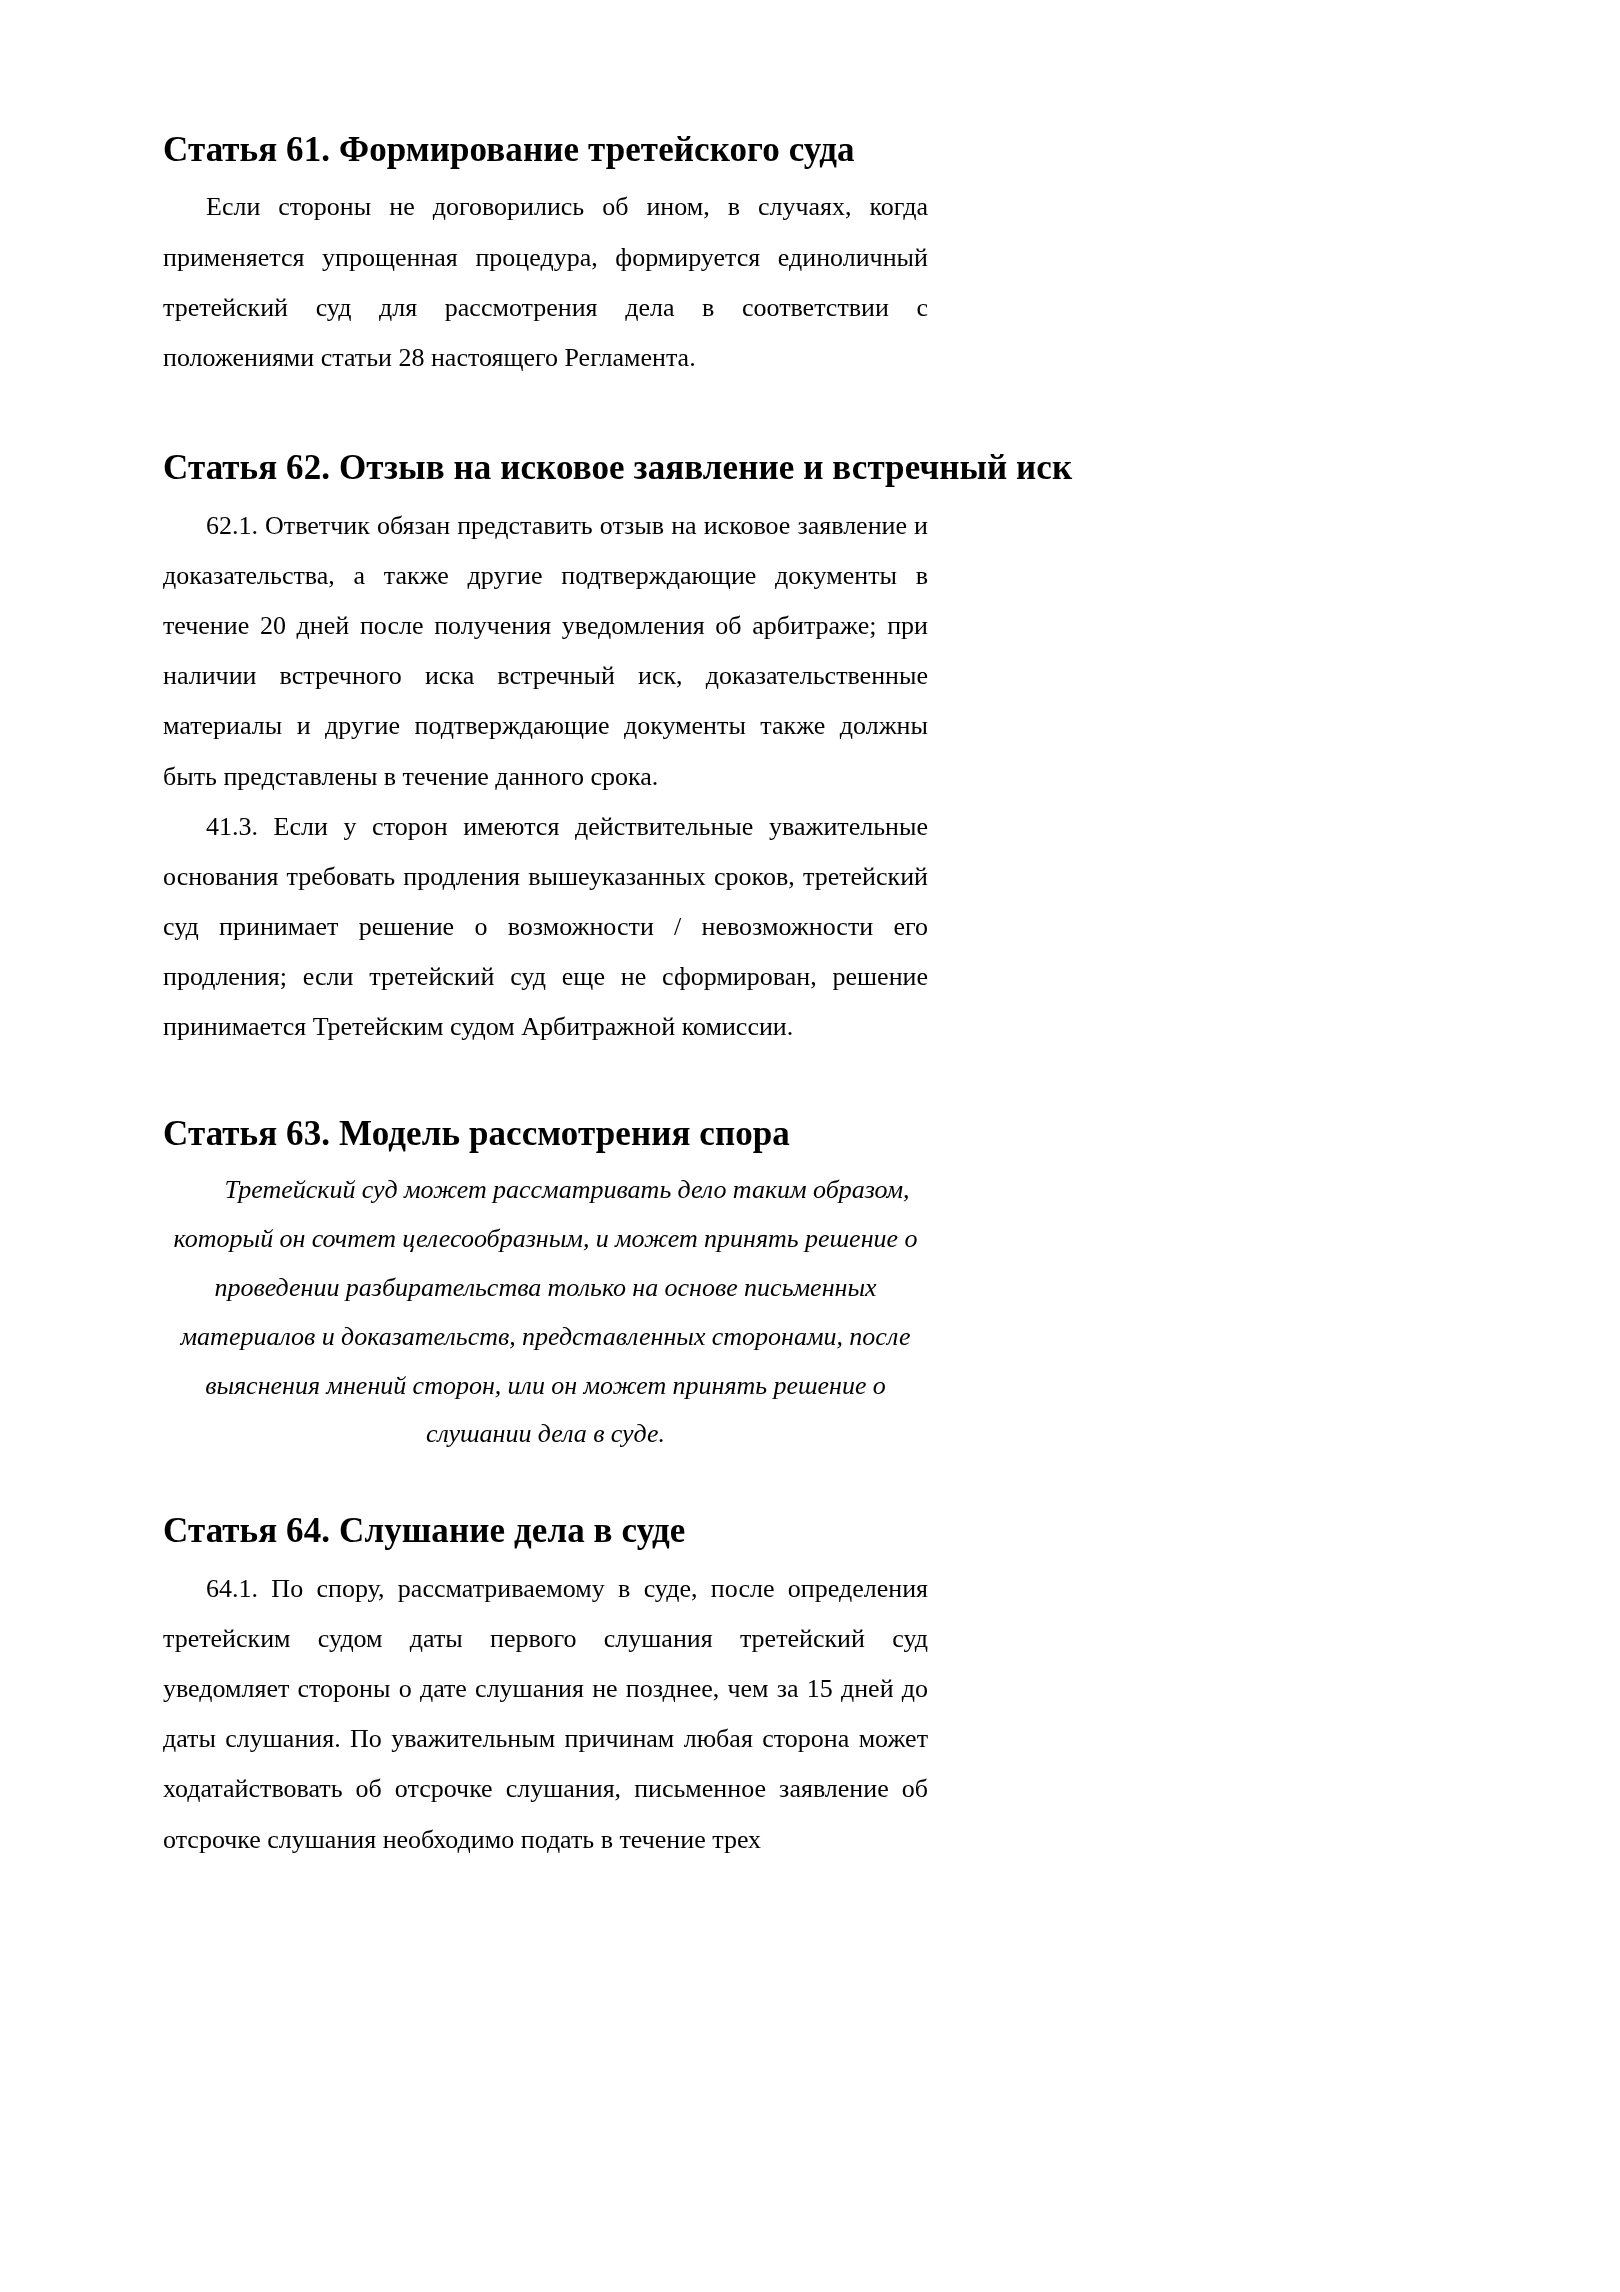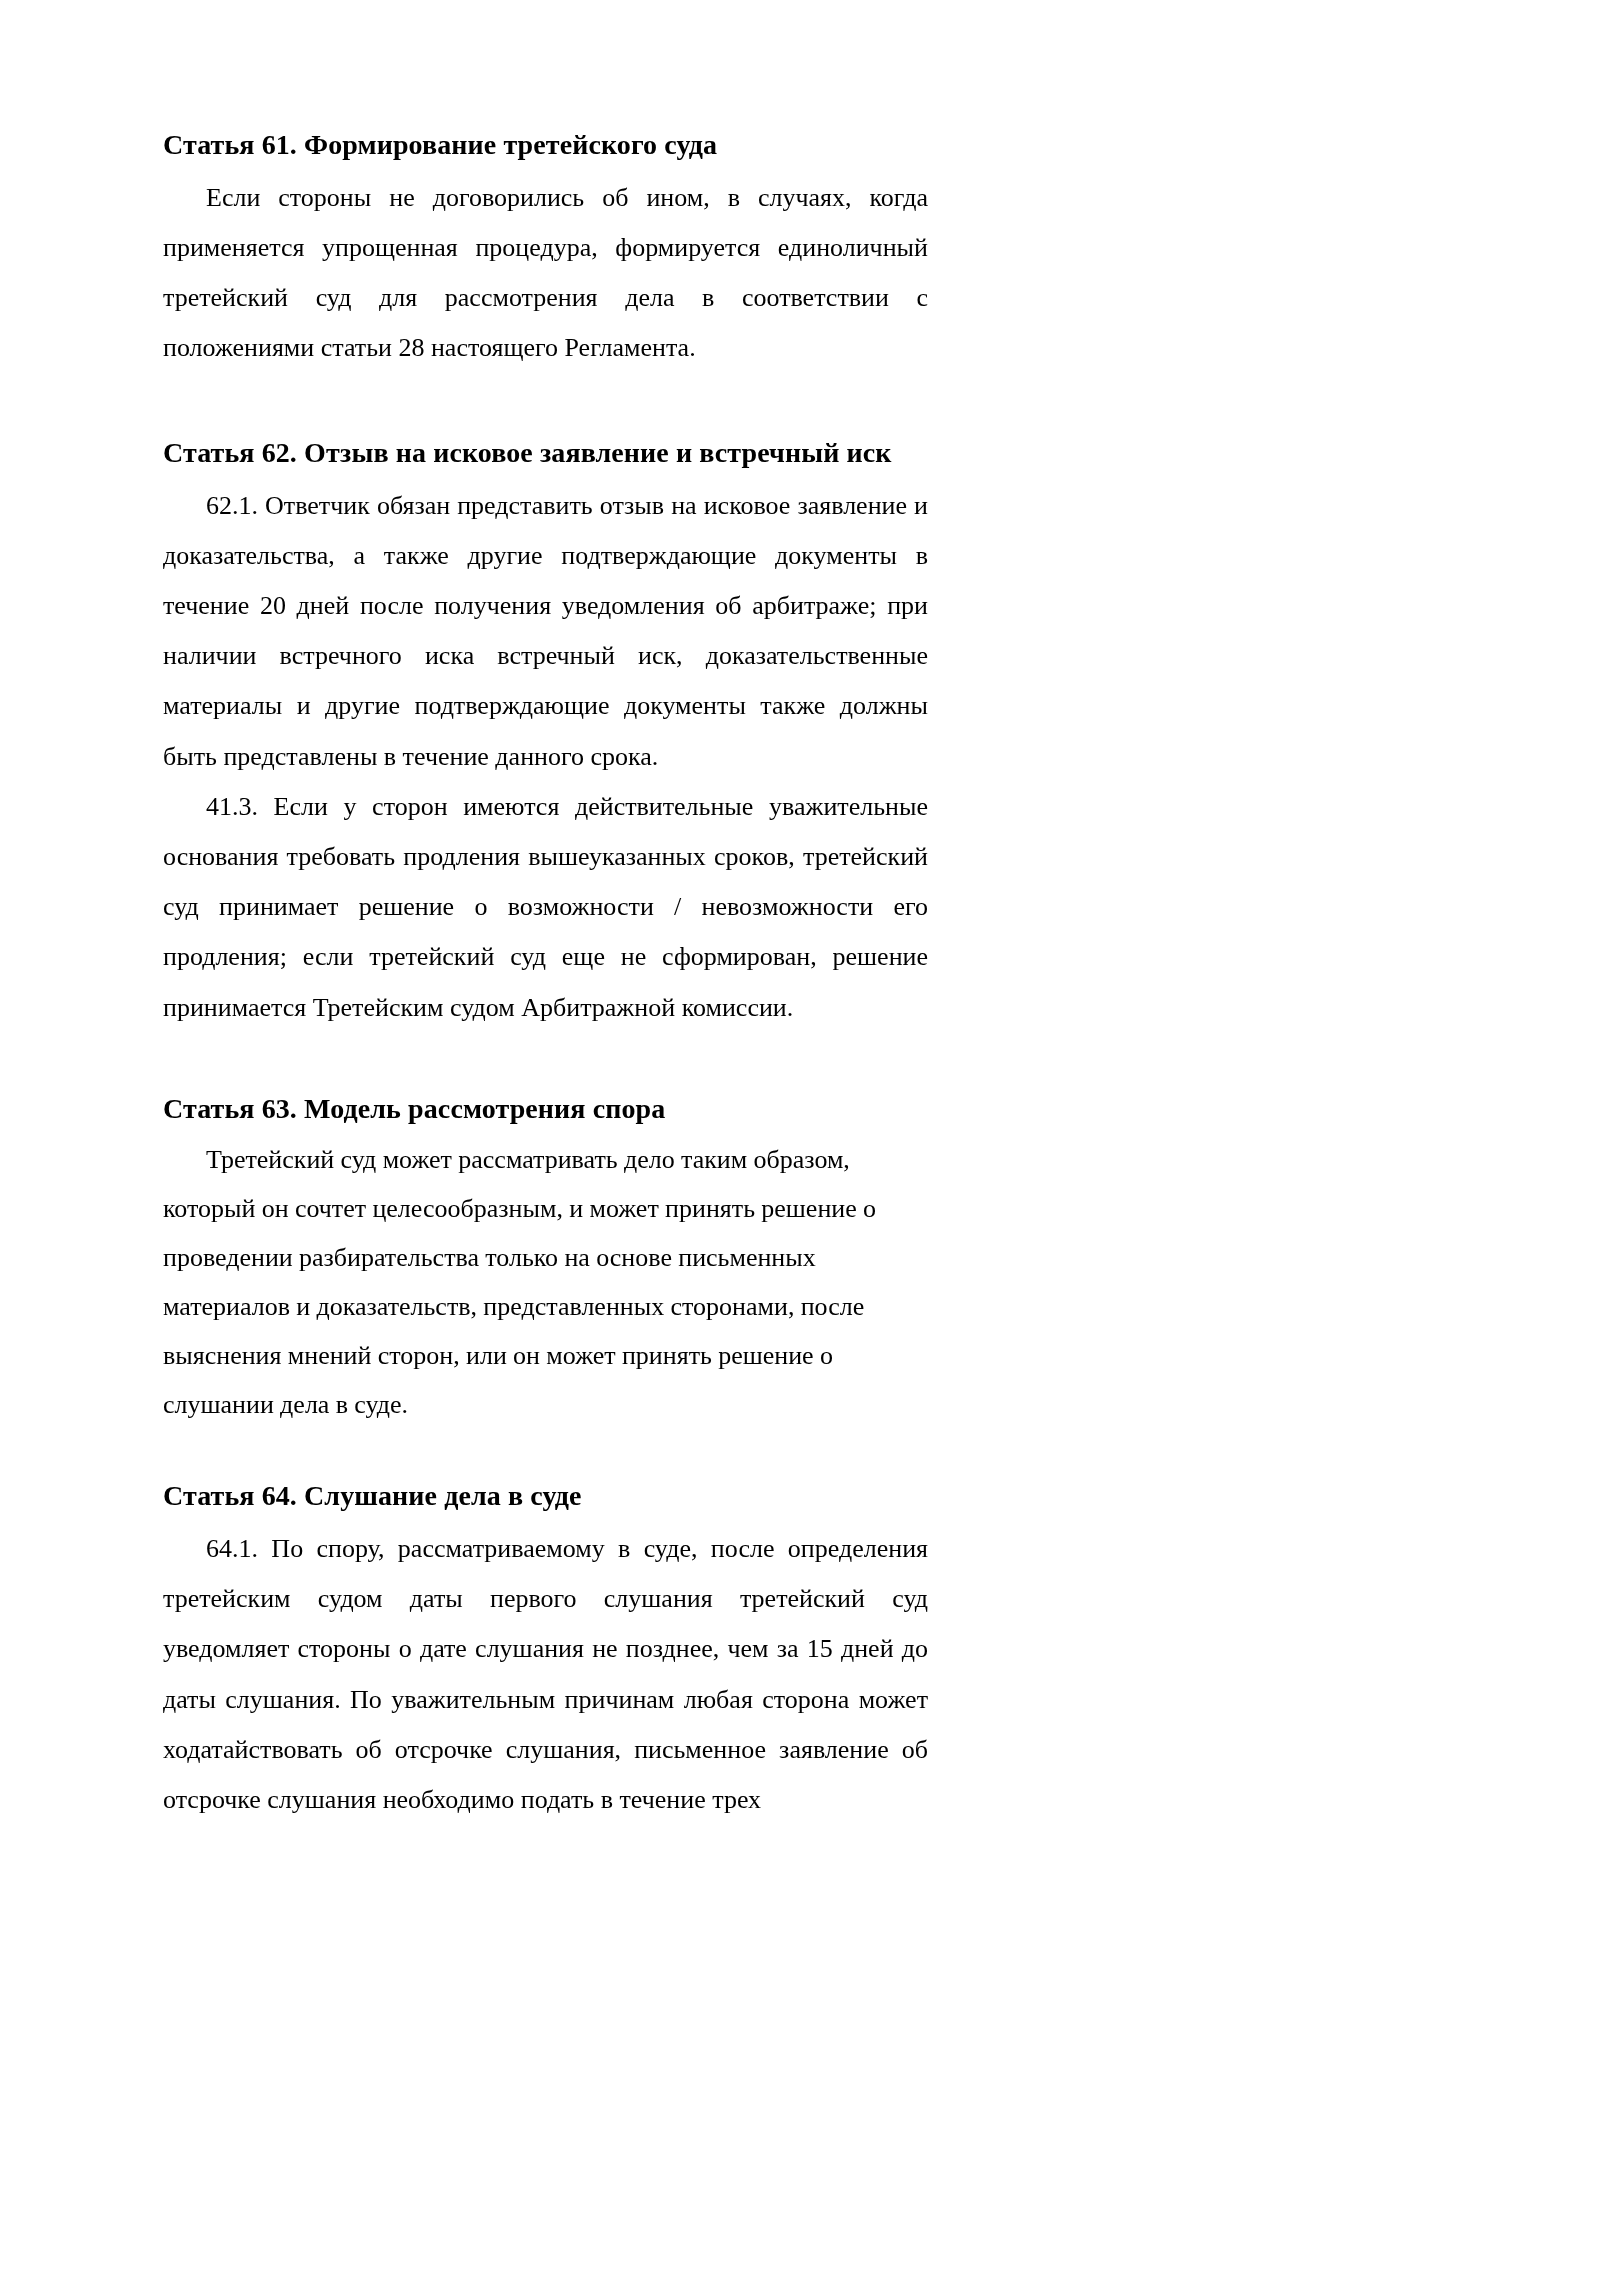--- a/index.html
+++ b/index.html
@@ -22,40 +22,41 @@
   }
   .content {
     position: absolute;
     left: 163px;
     top: 125px;
     width: 765px;
   }
   
   .article-heading {
     font-weight: bold;
-    font-size: 28px;
+    font-size: 35px;
     line-height: 1.42;
     letter-spacing: 0.1px;
     margin: 0 0 7.8px 0;
     text-align: left;
     white-space: nowrap;
   }
   
   .para {
     font-size: 26px;
     line-height: 1.93;
     margin: 0;
     text-indent: 43px;
     text-align: justify;
     text-justify: inter-word;
     -webkit-hyphens: none;
     hyphens: none;
   }
   .para.left-aligned {
-    text-align: left;
+    text-align: center;
+    font-style: italic;
   }
   
   .article-block {
     margin-bottom: 0;
   }
   .gap-before-heading {
     margin-top: 60px;
   }
   .gap-63 {
     margin-top: 56px;

